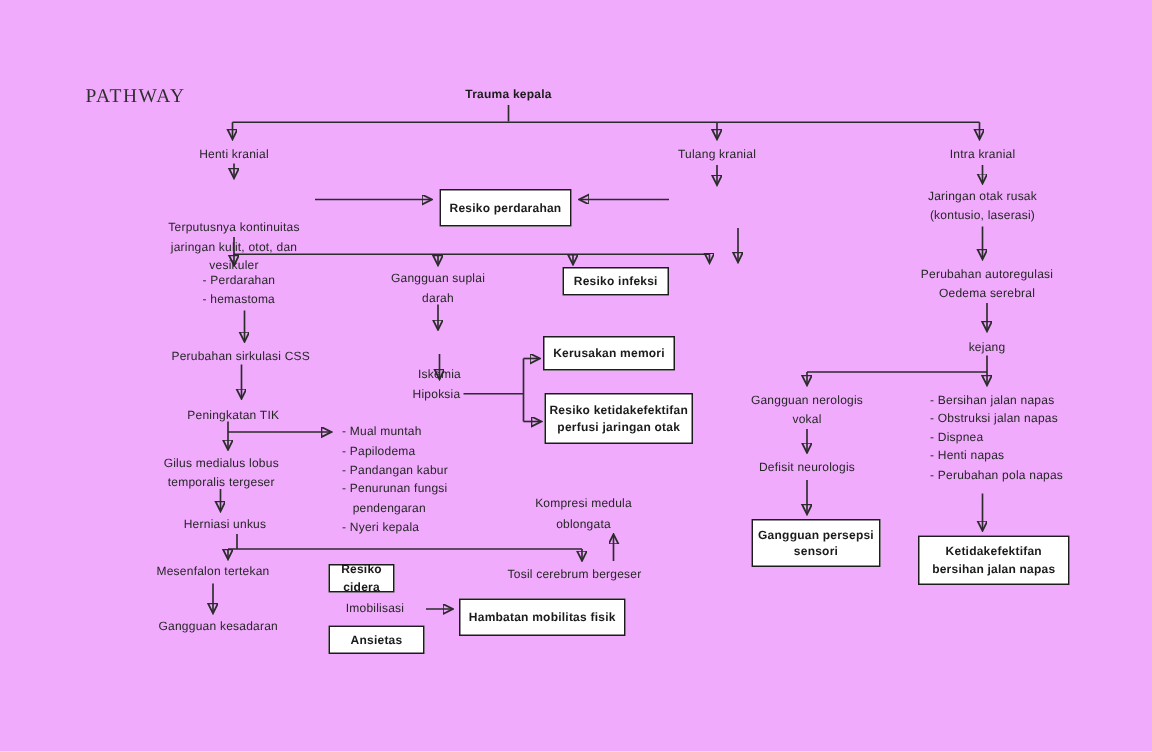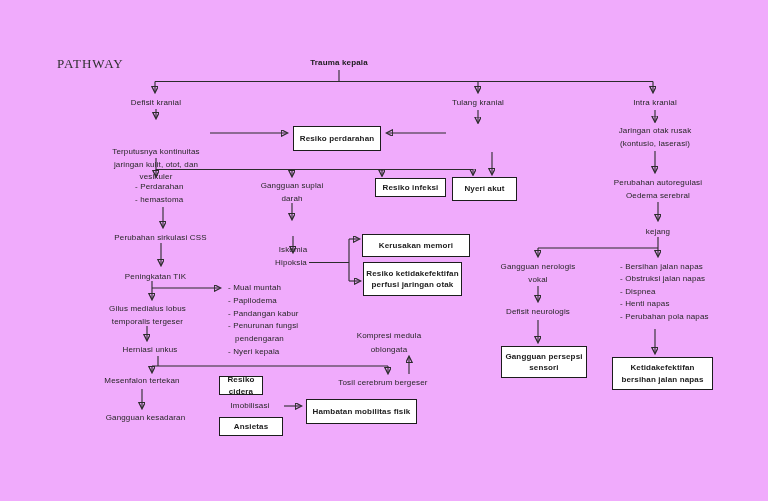--- a/index.html
+++ b/index.html
@@ -73,21 +73,21 @@
     <path d="M658,248 V256" marker-end="url(#ah)"></path>
     <path d="M538,286 V301" marker-end="url(#ah)"></path>
     <path d="M538,320 V342" marker-end="url(#ah)"></path>
     <path d="M655,329 V353" marker-end="url(#ah)"></path>
   </svg>
 
   <div class="doc-title" style="left:57px;top:56px;">PATHWAY</div>
 
   <div class="node bold" style="left:294px;top:57px;width:90px;">Trauma kepala</div>
 
-  <div class="node" style="left:111px;top:97px;width:90px;">Defisit kranial</div>
+  <div class="node" style="left:111px;top:97px;width:90px;">Henti kranial</div>
   <div class="node" style="left:433px;top:97px;width:90px;">Tulang kranial</div>
   <div class="node" style="left:610px;top:97px;width:90px;">Intra kranial</div>
 
   <div class="node" style="left:98px;top:122px;width:116px;margin-top:24px;">Terputusnya kontinuitas
 jaringan kulit, otot, dan
 vesikuler</div>
   <div class="list" style="left:135px;top:180px;line-height:13px;">- Perdarahan
 - hemastoma</div>
   <div class="node" style="left:98px;top:232px;width:125px;">Perubahan sirkulasi CSS</div>
   <div class="node" style="left:113px;top:271px;width:85px;">Peningkatan TIK</div>
@@ -121,22 +121,21 @@
 vokal</div>
   <div class="node" style="left:493px;top:306px;width:90px;">Defisit neurologis</div>
   <div class="list" style="left:620px;top:261px;line-height:12.4px;">- Bersihan jalan napas
 - Obstruksi jalan napas
 - Dispnea
 - Henti napas
 - Perubahan pola napas</div>
 
   <div class="dbox" style="left:293px;top:126px;width:88px;height:25px;">Resiko perdarahan</div>
   <div class="dbox" style="left:347px;top:178px;width:71px;height:19px;margin-left:28px;">Resiko infeksi</div>
-  <div class="dbox" style="left:452px;top:177px;width:65px;height:24px;">Nyeri akut</div>
-  <div class="dbox" style="left:362px;top:234px;width:108px;height:23px;">Kerusakan memori</div>
+  <div class="dbox" style="left:362px;top:224px;width:88px;height:23px;">Kerusakan memori</div>
   <div class="dbox" style="left:363px;top:262px;width:99px;height:34px;">Resiko ketidakefektifan
 perfusi jaringan otak</div>
   <div class="dbox" style="left:501px;top:346px;width:86px;height:32px;">Gangguan persepsi
 sensori</div>
   <div class="dbox" style="left:612px;top:357px;width:101px;height:33px;">Ketidakefektifan
 bersihan jalan napas</div>
   <div class="dbox" style="left:219px;top:376px;width:44px;height:19px;">Resiko cidera</div>
   <div class="dbox" style="left:219px;top:417px;width:64px;height:19px;">Ansietas</div>
   <div class="dbox" style="left:306px;top:399px;width:111px;height:25px;">Hambatan mobilitas fisik</div>
 

